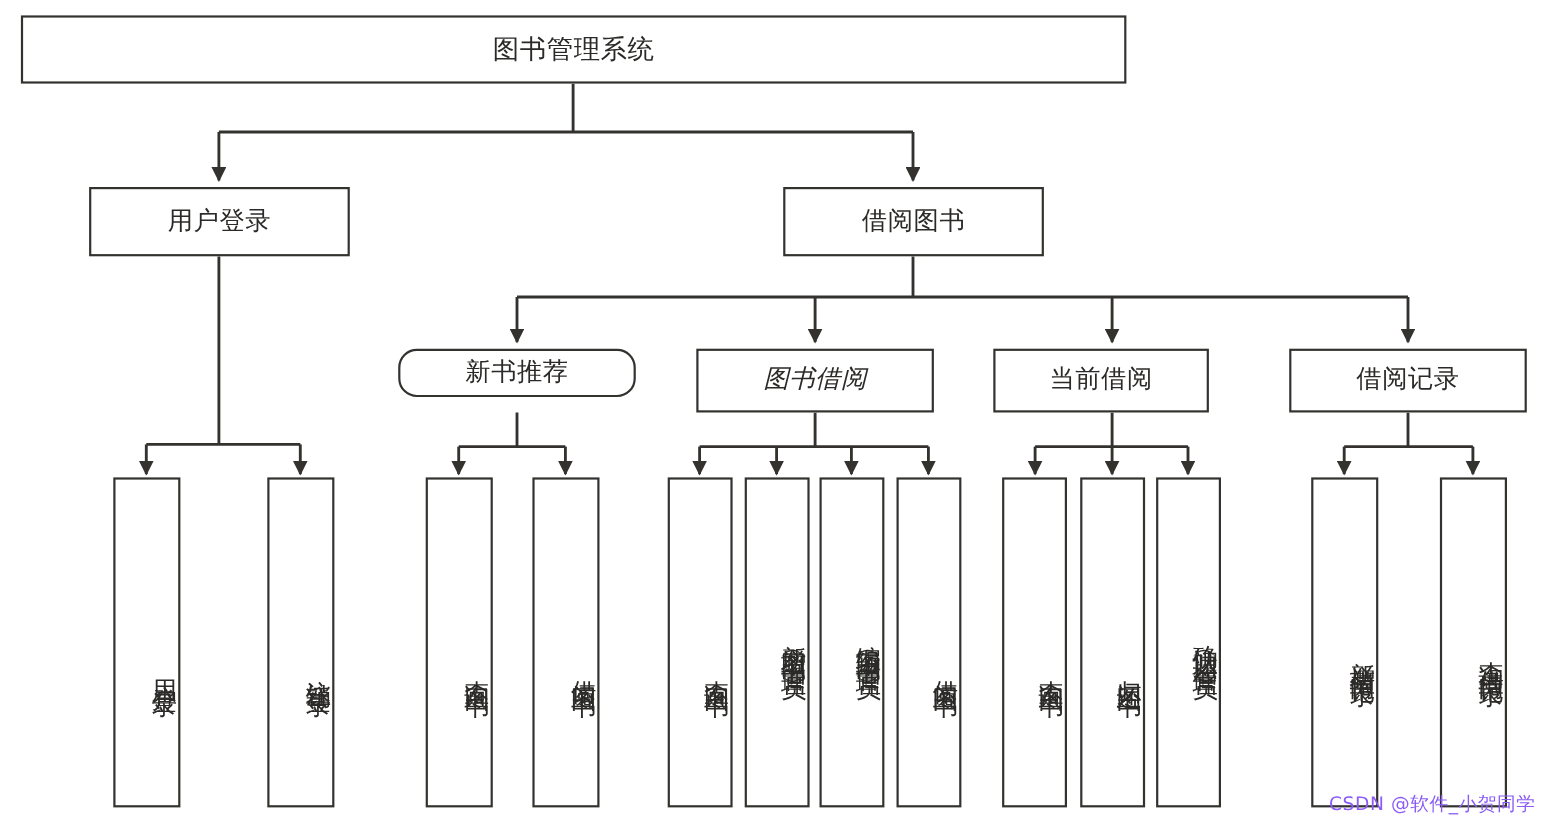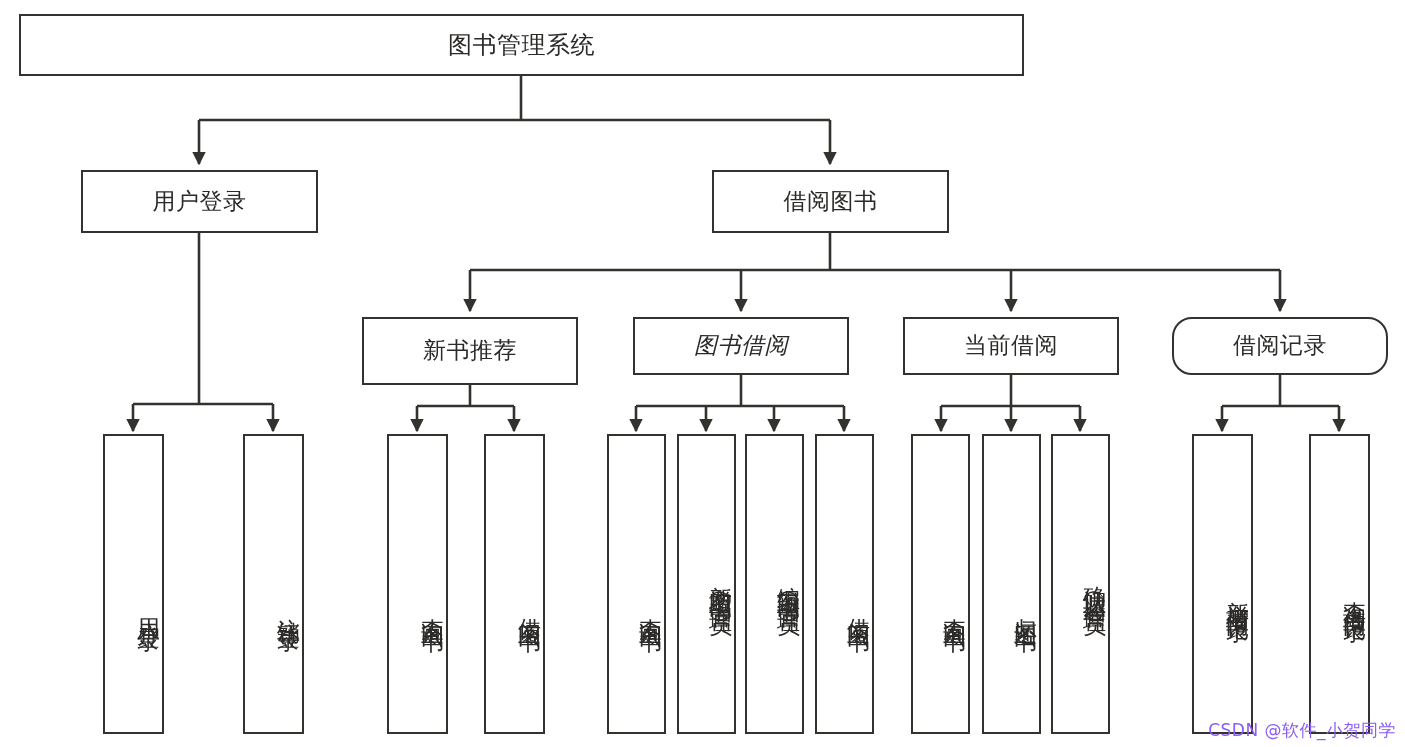--- a/index.html
+++ b/index.html
@@ -139,30 +139,30 @@
     <span>图书管理系统</span>
   </div>
 
   <div class="node node-h" style="left:81px; top:170px; width:237px; height:63px;">
     <span>用户登录</span>
   </div>
   <div class="node node-h" style="left:712px; top:170px; width:237px; height:63px;">
     <span>借阅图书</span>
   </div>
 
-  <div class="node node-h" style="left:362px; top:317px; width:216px; height:68px;">
+  <div class="node node-h" style="left:362px; top:317px; width:216px; height:44px;border-radius:17px;">
     <span>新书推荐</span>
   </div>
   <div class="node node-h" style="left:633px; top:317px; width:216px; height:58px;font-style:italic;">
     <span>图书借阅</span>
   </div>
-  <div class="node node-h" style="left:903px; top:317px; width:216px; height:58px;">
+  <div class="node node-h" style="left:903px; top:317px; width:196px; height:58px;">
     <span>当前借阅</span>
   </div>
-  <div class="node node-h" style="left:1172px; top:317px; width:216px; height:58px;border-radius:20px;">
+  <div class="node node-h" style="left:1172px; top:317px; width:216px; height:58px;">
     <span>借阅记录</span>
   </div>
 
   <div class="node node-v pad-top2" style="left:103px; top:434px; width:61px; height:300px;">
     <span class="vtext">用户登录</span>
   </div>
   <div class="node node-v pad-top2" style="left:243px; top:434px; width:61px; height:300px;">
     <span class="vtext">注销登录</span>
   </div>
 

